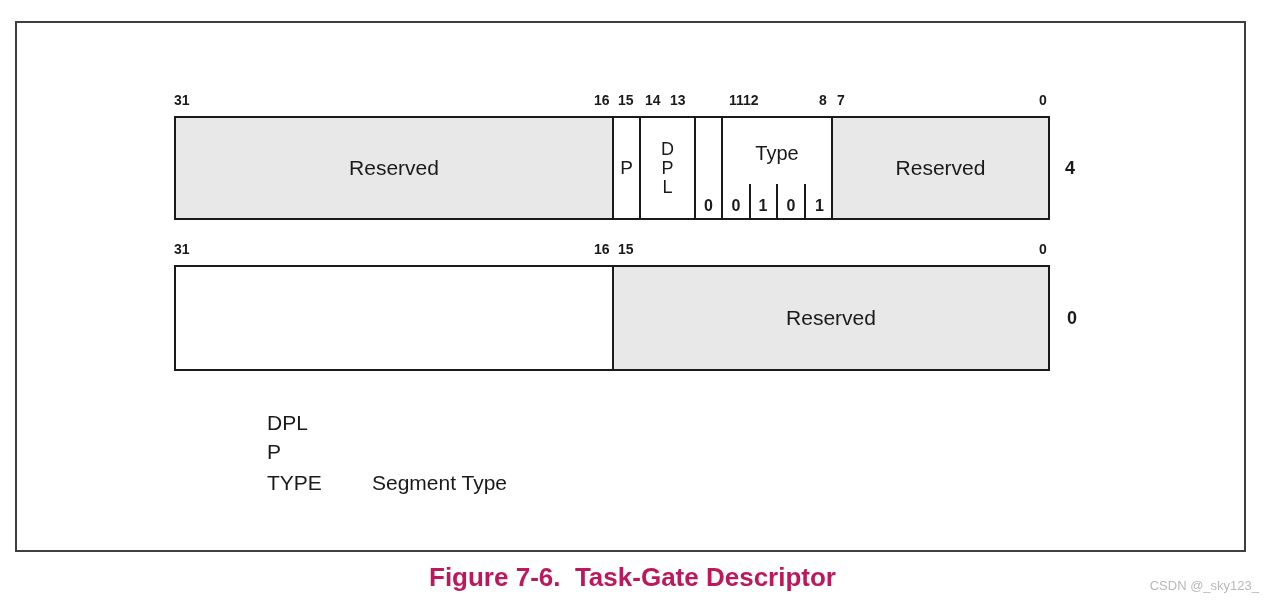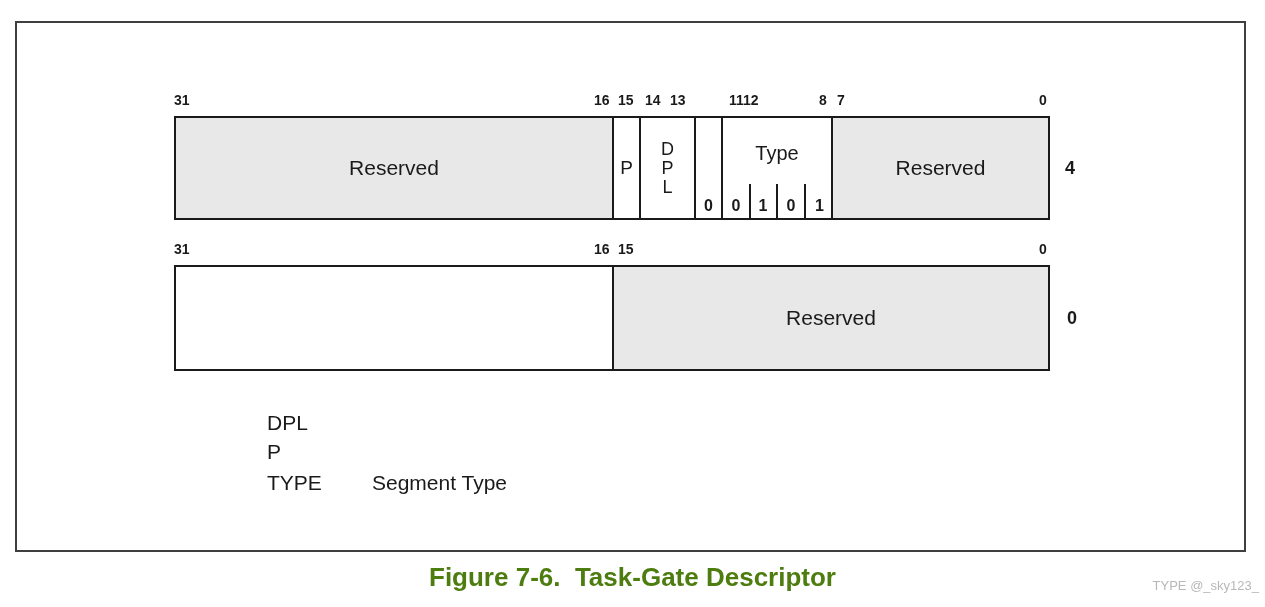--- a/index.html
+++ b/index.html
@@ -36,21 +36,21 @@
   .offset { position:absolute; left:1063px; font-size:18px; font-weight:bold;
             color:#1a1a1a; }
 
   .legend-row { position:absolute; left:265px; width:600px; height:24px;
                 font-size:21px; color:#1a1a1a; }
   .legend-term { position:absolute; left:0; top:0; }
   .legend-def  { position:absolute; left:105px; top:0; }
 
   .caption { position:absolute; left:0; top:562px; width:1265px;
              text-align:center; font-size:26px; font-weight:bold;
-             color:#4d7c0f; white-space:pre; }
+             color:#be185d; white-space:pre; }
 
   .watermark { position:absolute; right:6px; top:578px; font-size:13px;
                color:#b8b8b8; }
 </style>
 </head>
 <body>
 
 <div class="page">
   <div class="frame">
 
@@ -123,14 +123,14 @@
       </div>
       <div class="legend-row" style="top:448px; left:250px;">
         <span class="legend-term">TYPE</span>
         <span class="legend-def">Segment Type</span>
       </div>
     </div>
 
   </div>
 
   <div class="caption">Figure 7-6.  Task-Gate Descriptor</div>
-  <div class="watermark">TYPE @_sky123_</div>
+  <div class="watermark">CSDN @_sky123_</div>
 </div>
 
 </body></html>

